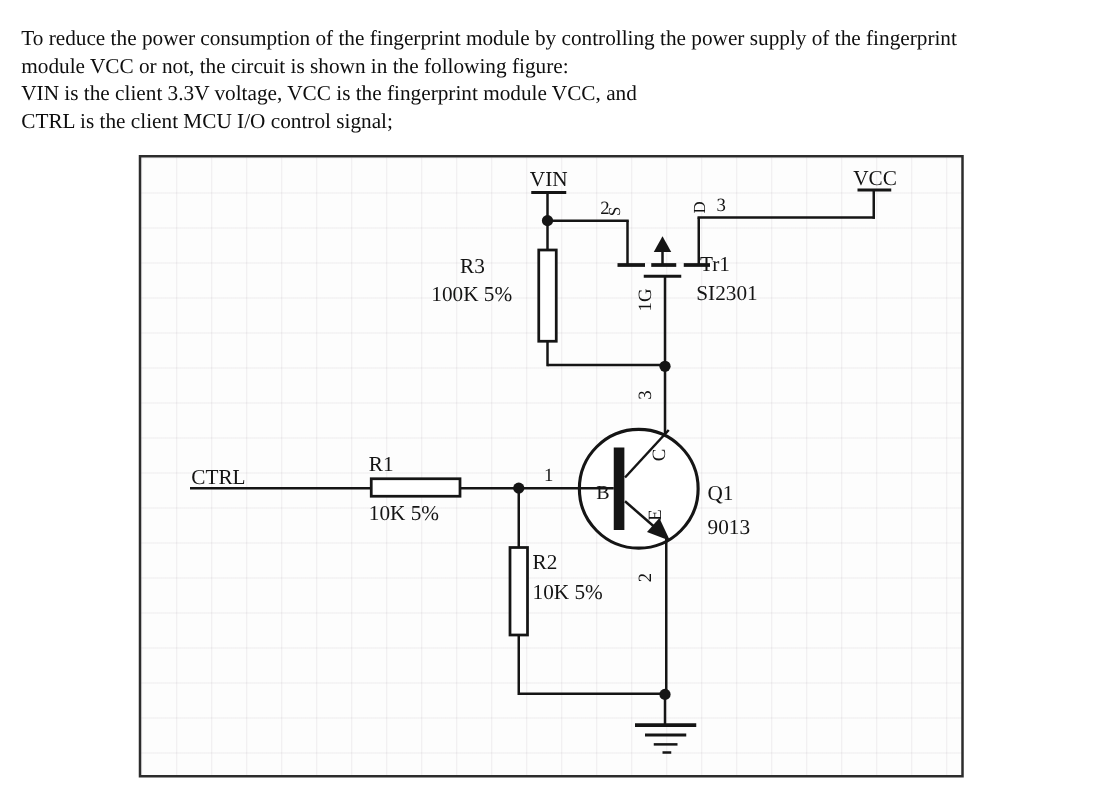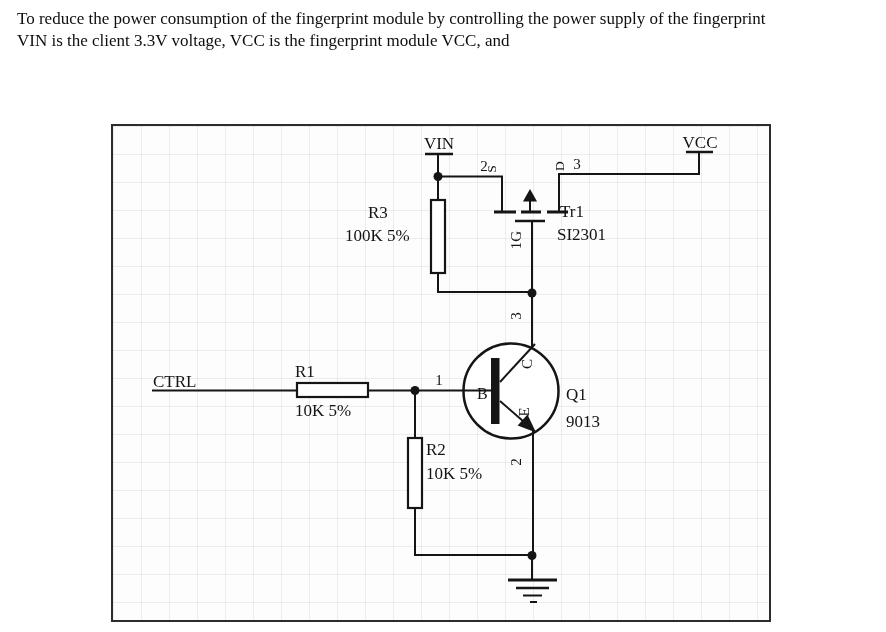--- a/index.html
+++ b/index.html
@@ -1,21 +1,21 @@
 <!DOCTYPE html>
 <html><head>
 <meta charset="utf-8">
 <style>
   html,body { margin:0; padding:0; background:#ffffff; }
   .page {
     position:relative; width:886px; height:632px; background:#ffffff;
     font-family:"Liberation Serif", "DejaVu Serif", serif; overflow:hidden;
   }
   .qtext {
-    position:absolute; left:17px; top:8px; width:860px;
+    position:absolute; left:17px; top:20px; width:860px;
     font-size:17px; line-height:22px; color:#0e0e0e;
   }
   .figure-frame {
     position:absolute; left:111px; top:124px; width:656px; height:494px;
     border:2.5px solid #2c2c2c; background-color:#fdfdfd;
     background-image:
       linear-gradient(to right, rgba(170,160,170,0.18) 1px, transparent 1px),
       linear-gradient(to bottom, rgba(170,160,170,0.18) 1px, transparent 1px);
     background-size:28px 28px;
   }
@@ -29,21 +29,23 @@
   .t15 { font-size:15px; }
   .t13 { font-size:13.5px; }
 </style>
 </head>
 <body>
 
 <div class="page">
 
   <div class="qtext">
     <div>To reduce the power consumption of the fingerprint module by controlling the power supply of the fingerprint</div>
+    <div>module VCC or not, the circuit is shown in the following figure:</div>
     <div>VIN is the client 3.3V voltage, VCC is the fingerprint module VCC, and</div>
+    <div>CTRL is the client MCU I/O control signal;</div>
   </div>
 
   <div class="figure-frame"></div>
 
   <svg class="schem" width="886" height="632" viewBox="0 0 886 632">
     <g stroke="#151515" stroke-width="2" fill="none">
 
       <path d="M425,154 H453" stroke-width="2.5"></path>
       <path d="M438,154 V177"></path>
 

